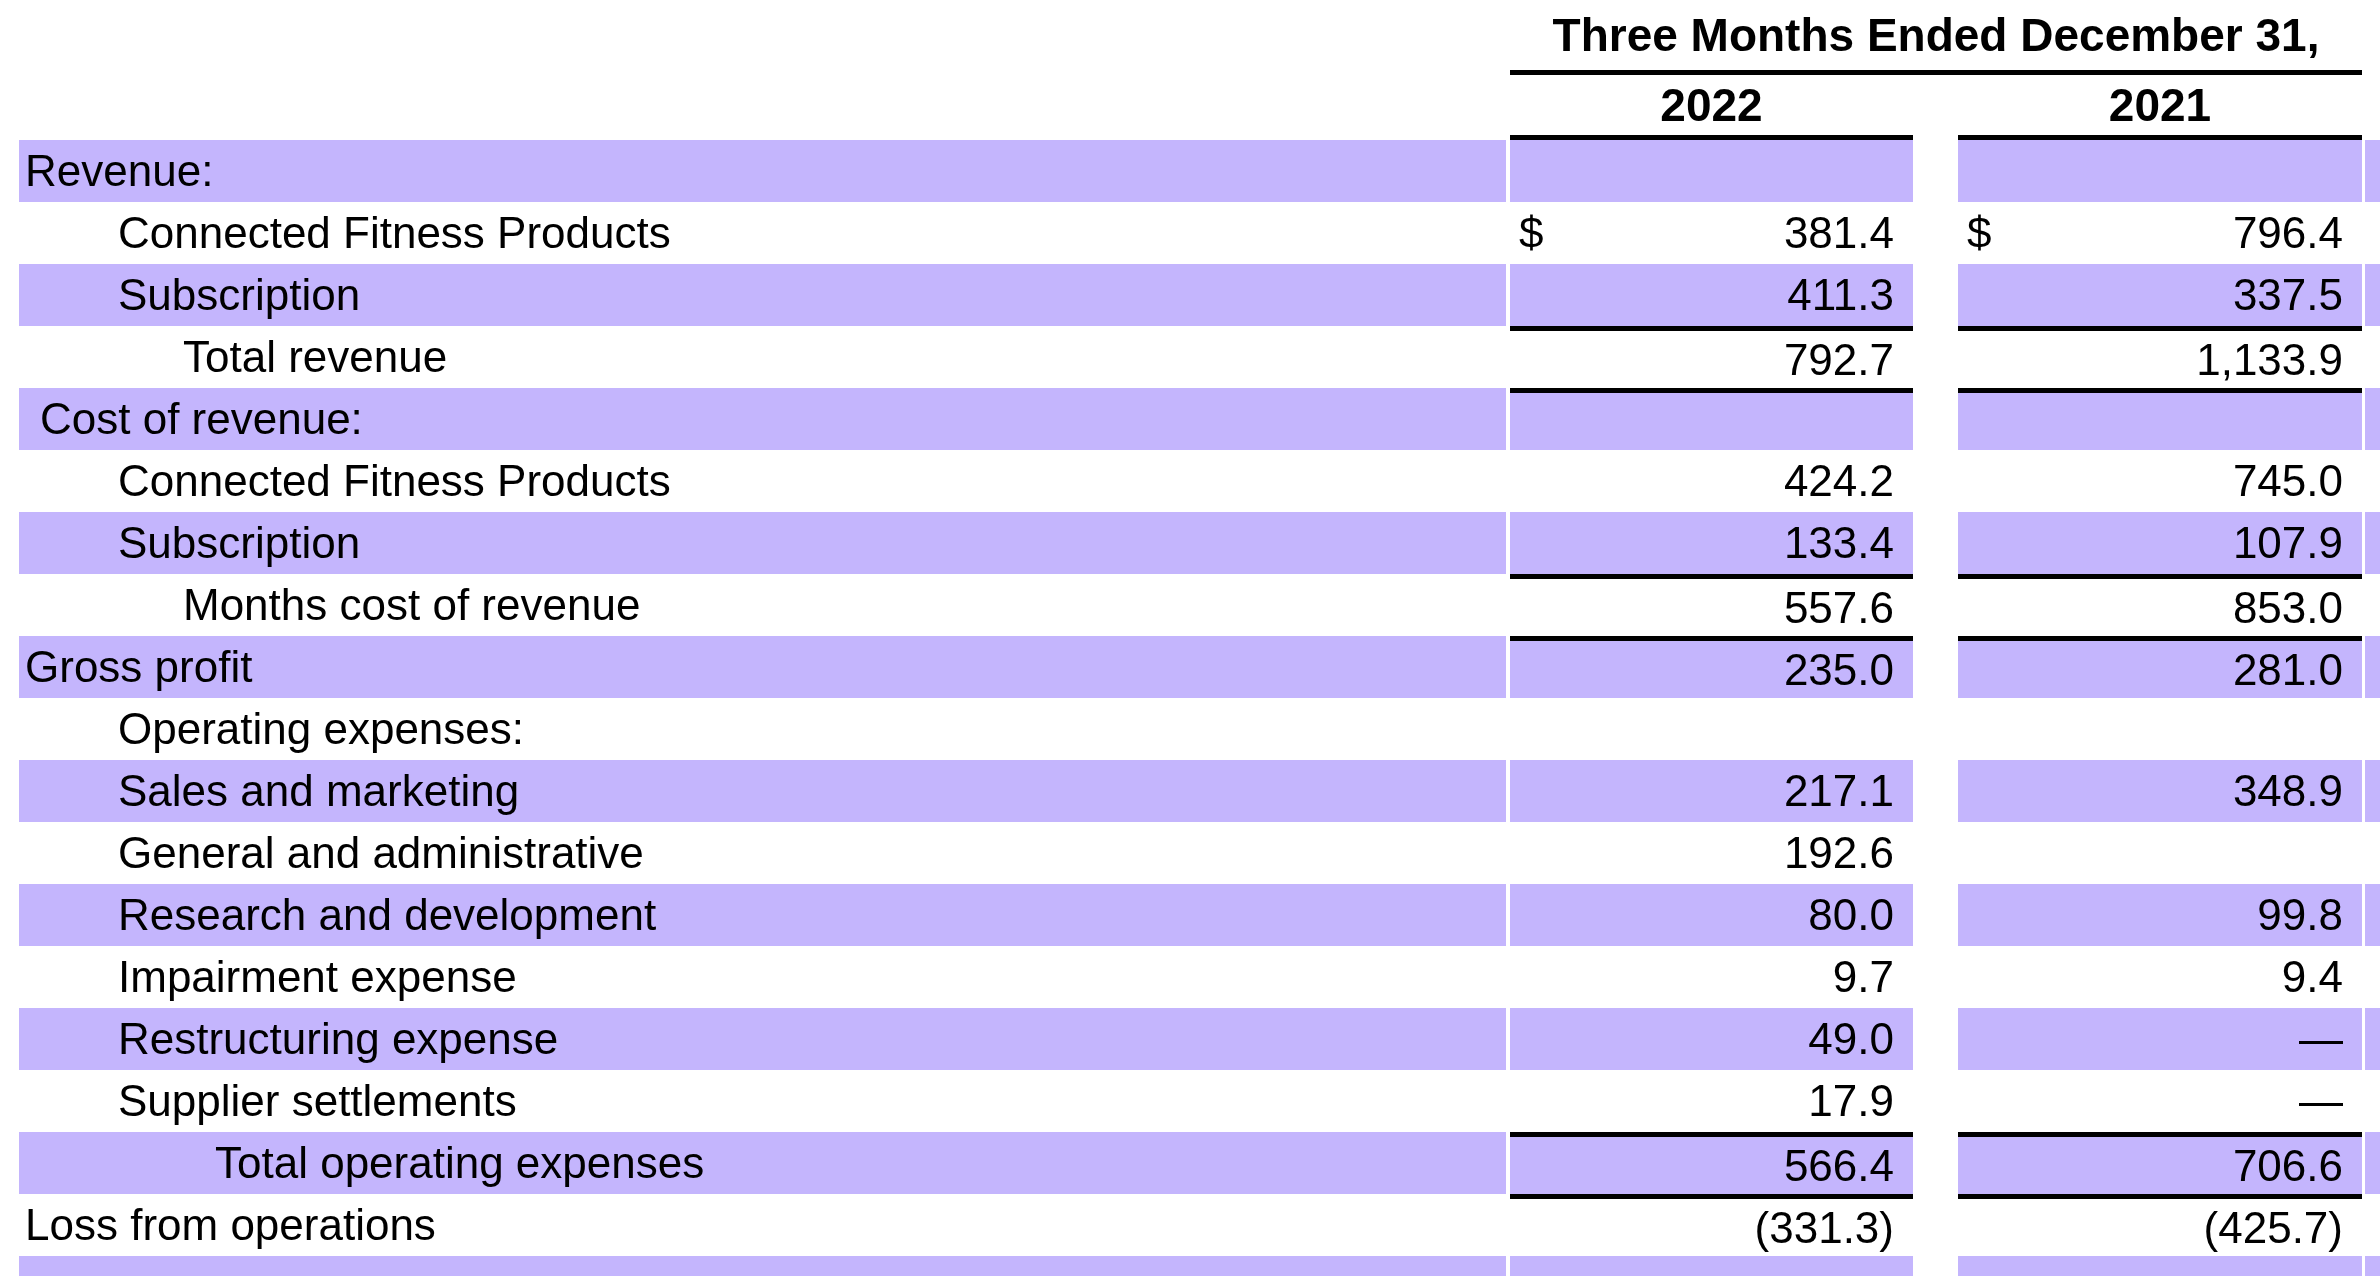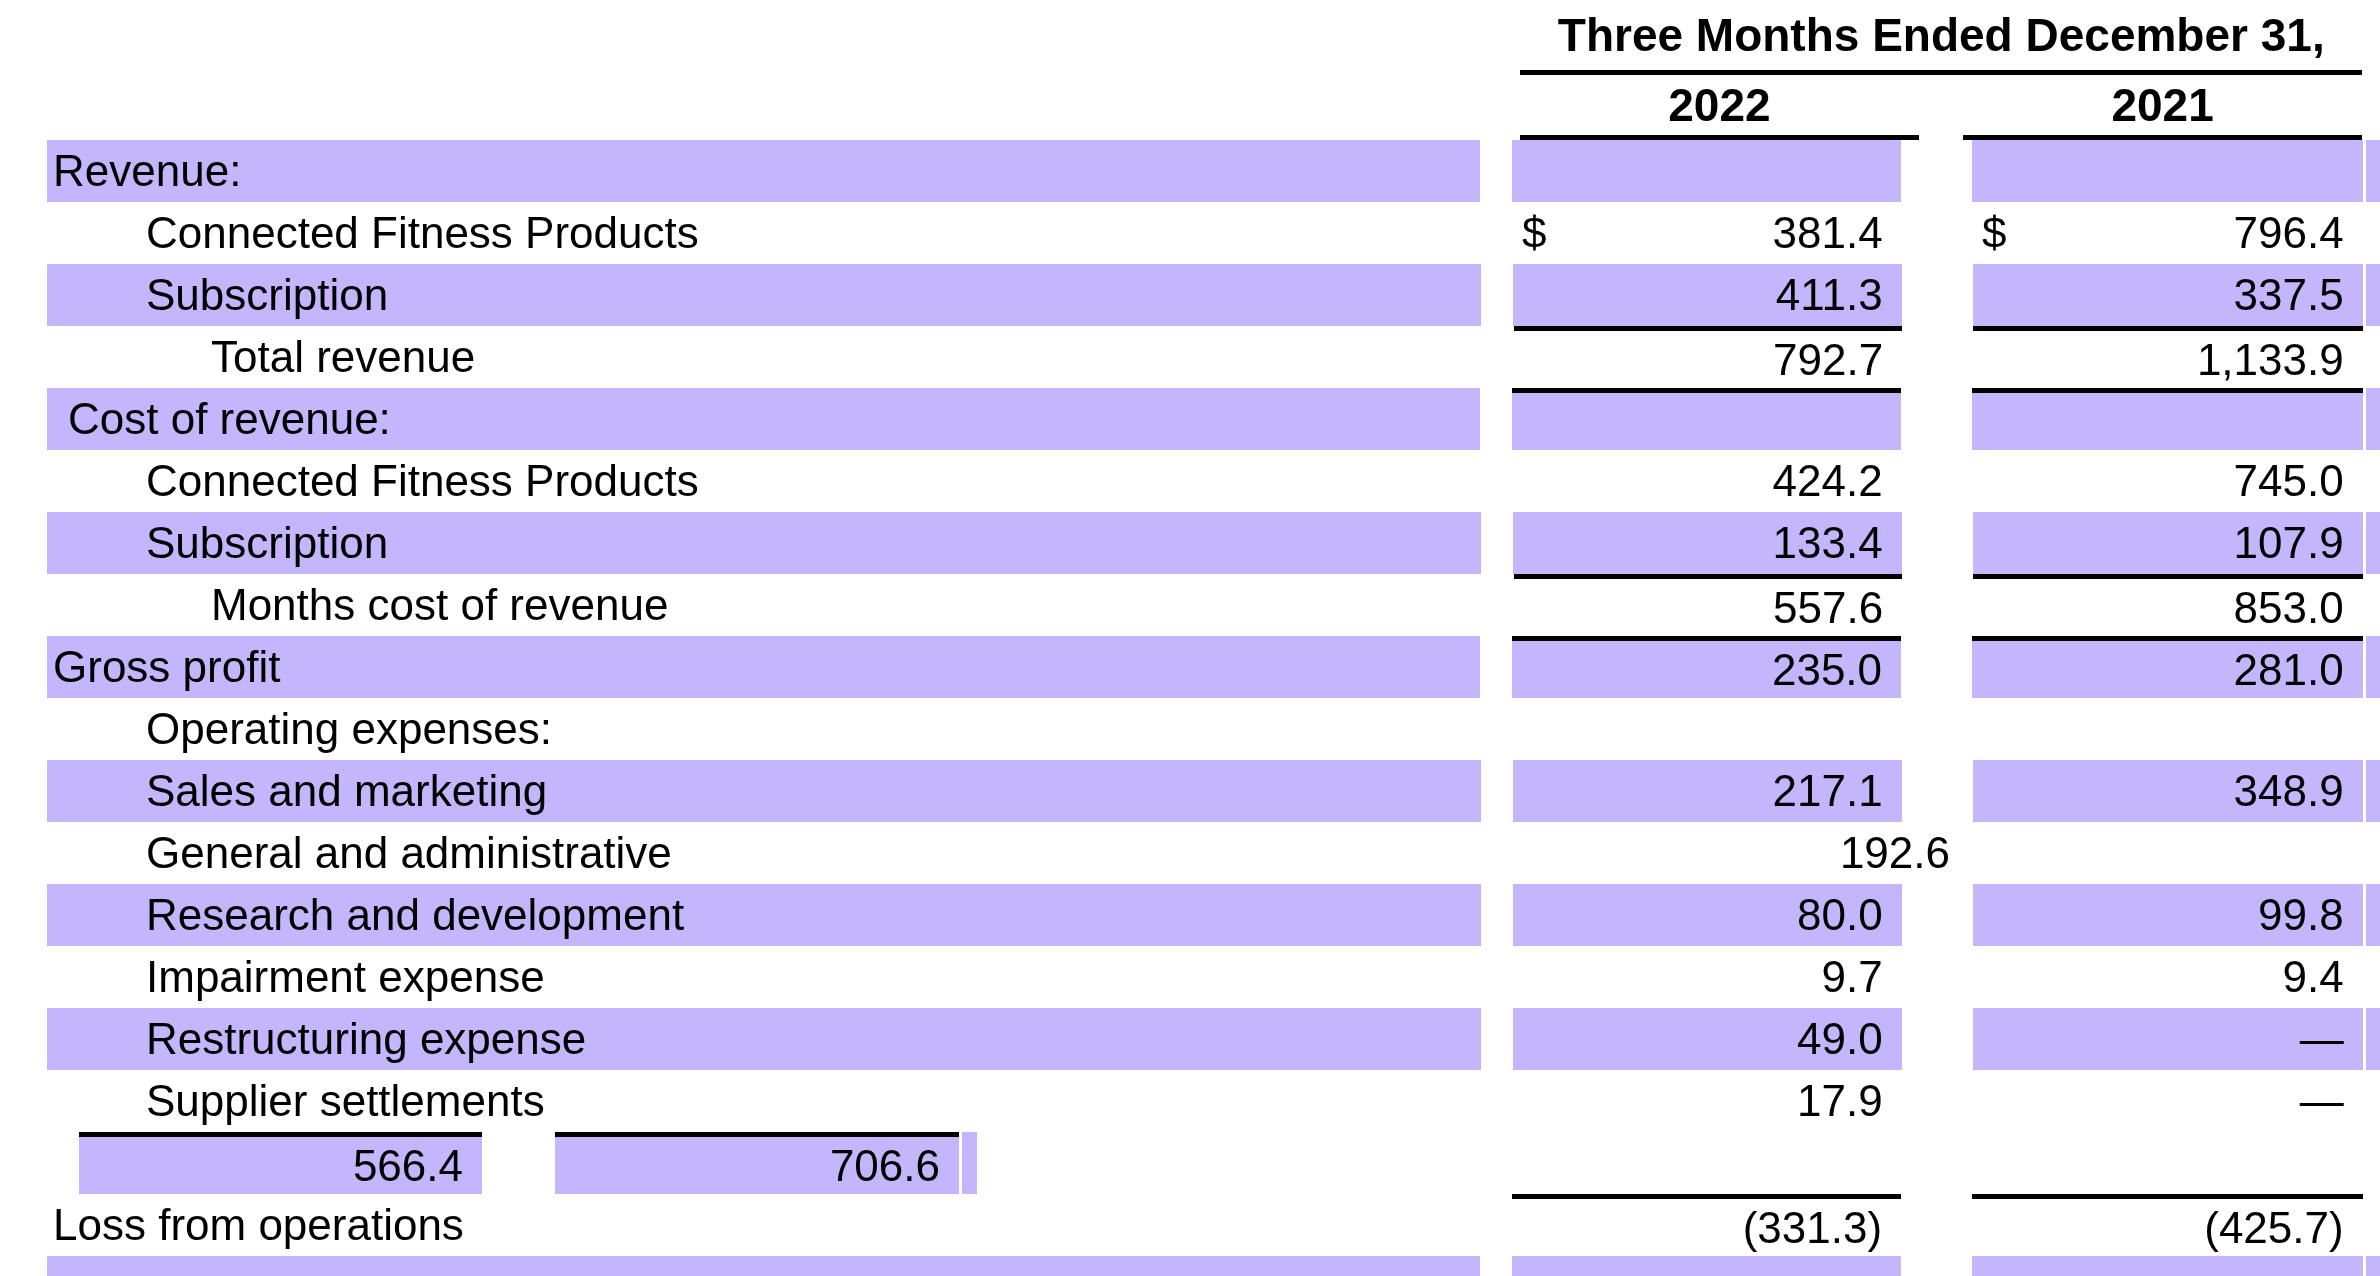--- a/index.html
+++ b/index.html
@@ -15,21 +15,21 @@
   .g22{width:403px;}
   .gut{width:45px;}
   .g21{width:404px;}
   .sep2{width:3px;}
   .tail{width:15px;}
   .shade .lbl,.shade .g22,.shade .g21,.shade .tail{background:#c4b5fd;}
   .grp{padding:0 19px 0 9px;}
   .grp .cur{flex:0 0 auto;}
   .grp .val{margin-left:auto;text-align:right;}
   .rt{border-top:5px solid #000;}
-  .row,.grp{font-size:44px;margin-left:28px;}
+  .row,.grp{font-size:44px;}
   
   .hspan{width:852px;justify-content:center;border-bottom:5px solid #000;}
   .hyear{justify-content:center;border-bottom:5px solid #000;}
   .bold{font-weight:bold;font-size:46px;}
   .ind0{padding-left:6px;}
   .ind0b{padding-left:21px;}
   .ind1{padding-left:99px;}
   .ind2{padding-left:164px;}
   .ind3{padding-left:196px;}
 </style>
@@ -273,20 +273,21 @@
       </div>
     <div class="c gut"></div>
     <div class="c g21 grp">
         <span class="val">—</span>
       </div>
     <div class="c sep2"></div>
     <div class="c tail"></div>
   </div>
 
   <div class="row shade">
+    <div class="c lbl ind3">Total operating expenses</div>
     <div class="c sep"></div>
     <div class="c g22 grp rt">
         <span class="val">566.4</span>
       </div>
     <div class="c gut"></div>
     <div class="c g21 grp rt">
         <span class="val">706.6</span>
       </div>
     <div class="c sep2"></div>
     <div class="c tail"></div>

